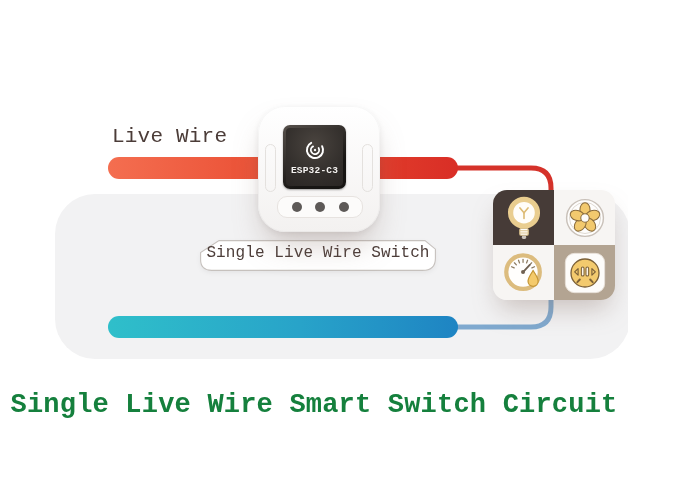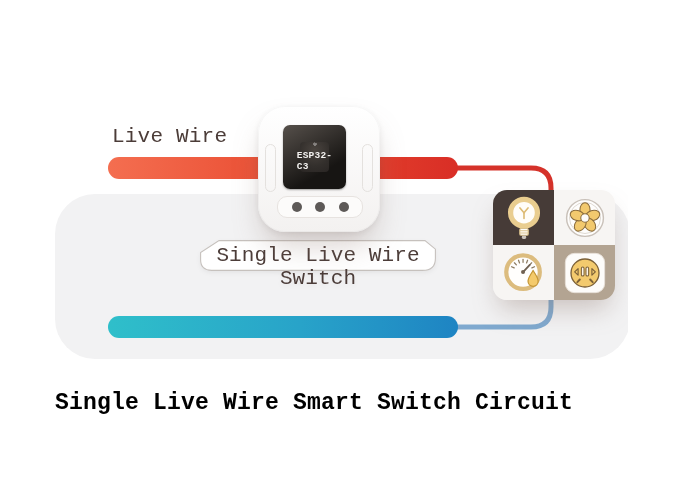--- a/index.html
+++ b/index.html
@@ -35,59 +35,59 @@
     box-shadow:0 18px 30px -6px rgba(140,118,108,.35),0 2px 6px rgba(0,0,0,.07),inset 0 0 0 1px rgba(0,0,0,.03);
   }
   .device .groove{
     position:absolute;top:38px;width:9px;height:46px;border:1.5px solid #e4e1de;border-radius:8px;
   }
   .groove-left{left:7px;}
   .groove-right{right:7px;}
   .screen{
     position:absolute;left:25px;top:19px;width:63px;height:64px;
     background:linear-gradient(150deg,#56504b 0%,#171513 70%);
-    border-radius:7px;padding:17px;box-sizing:border-box;
+    border-radius:7px;padding:3px;box-sizing:border-box;
     box-shadow:0 1px 2px rgba(0,0,0,.35);
   }
   .screen-inner{
     width:100%;height:100%;border-radius:4px;
     background:radial-gradient(circle at 50% 28%,#4a443f 0%,#332f2c 60%,#2a2624 100%);
     display:flex;flex-direction:column;align-items:center;justify-content:center;gap:4px;
   }
   .chip-label{font-size:9.5px;font-weight:bold;color:#f4f2f0;letter-spacing:.2px;}
   .dots-strip{
     position:absolute;left:19px;top:90px;width:84px;height:20px;
     background:#fcfbfa;border:1px solid #e7e3e0;border-radius:10px;
     display:flex;align-items:center;justify-content:space-evenly;
   }
   .dot{width:10px;height:10px;border-radius:50%;background:#5d5957;}
 
   
   .bubble{position:absolute;left:200px;top:231px;width:236px;height:31px;filter:drop-shadow(0 2px 2px rgba(0,0,0,.05));}
   .bubble-text{
     position:absolute;left:0;top:4px;width:100%;text-align:center;
-    font-size:21px;font-weight:500;color:#4c3d39;letter-spacing:.1px;
+    font-size:16px;font-weight:500;color:#4c3d39;letter-spacing:.1px;
   }
 
   
   .grid{
     position:absolute;left:493px;top:181px;width:122px;height:110px;
     border-radius:14px;overflow:hidden;
     display:grid;grid-template-columns:61px 61px;grid-template-rows:55px 55px;
     box-shadow:0 14px 26px -6px rgba(140,118,108,.4);
   }
   .cell{display:flex;align-items:center;justify-content:center;}
   .cell-bulb{background:#463b37;}
   .cell-fan{background:#f7f5f3;}
   .cell-gauge{background:#f7f5f3;}
   .cell-socket{background:#b3a492;}
 
   .title{
     position:absolute;left:0;top:381px;width:100%;text-align:center;
-    font-size:23px;font-weight:bold;color:#000000;letter-spacing:.2px;
+    font-size:27px;font-weight:bold;color:#15803d;letter-spacing:.2px;
   }
 </style>
 </head>
 <body>
 
 <div class="stage">
 
   <div class="panel"></div>
 
   <svg class="connectors" width="686" height="480" viewBox="0 0 686 480">

